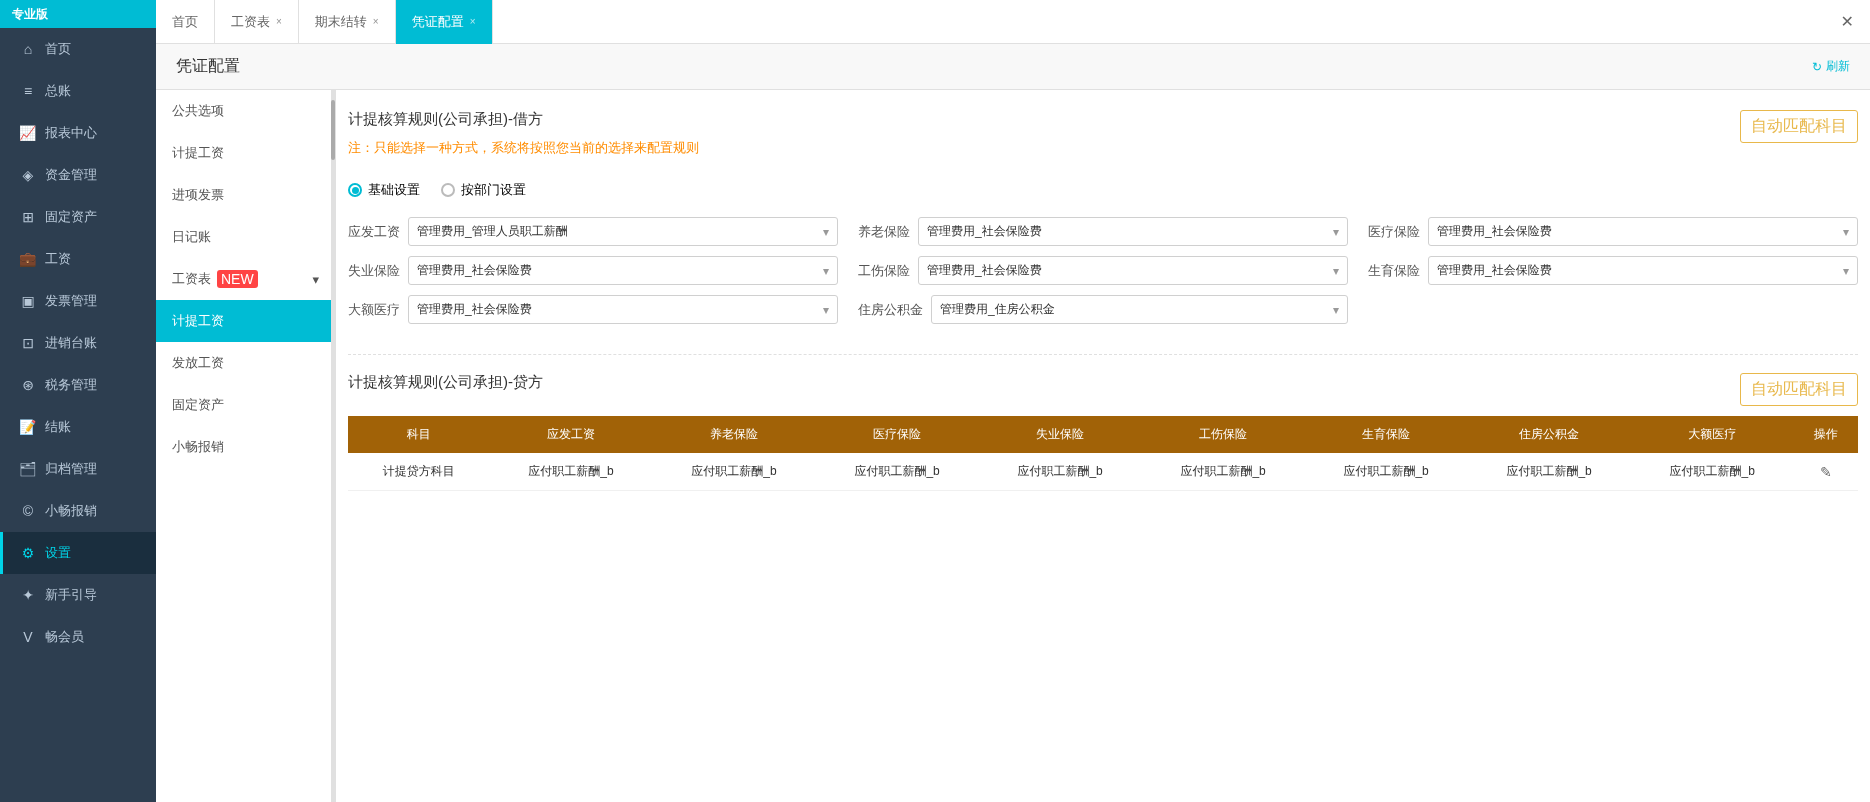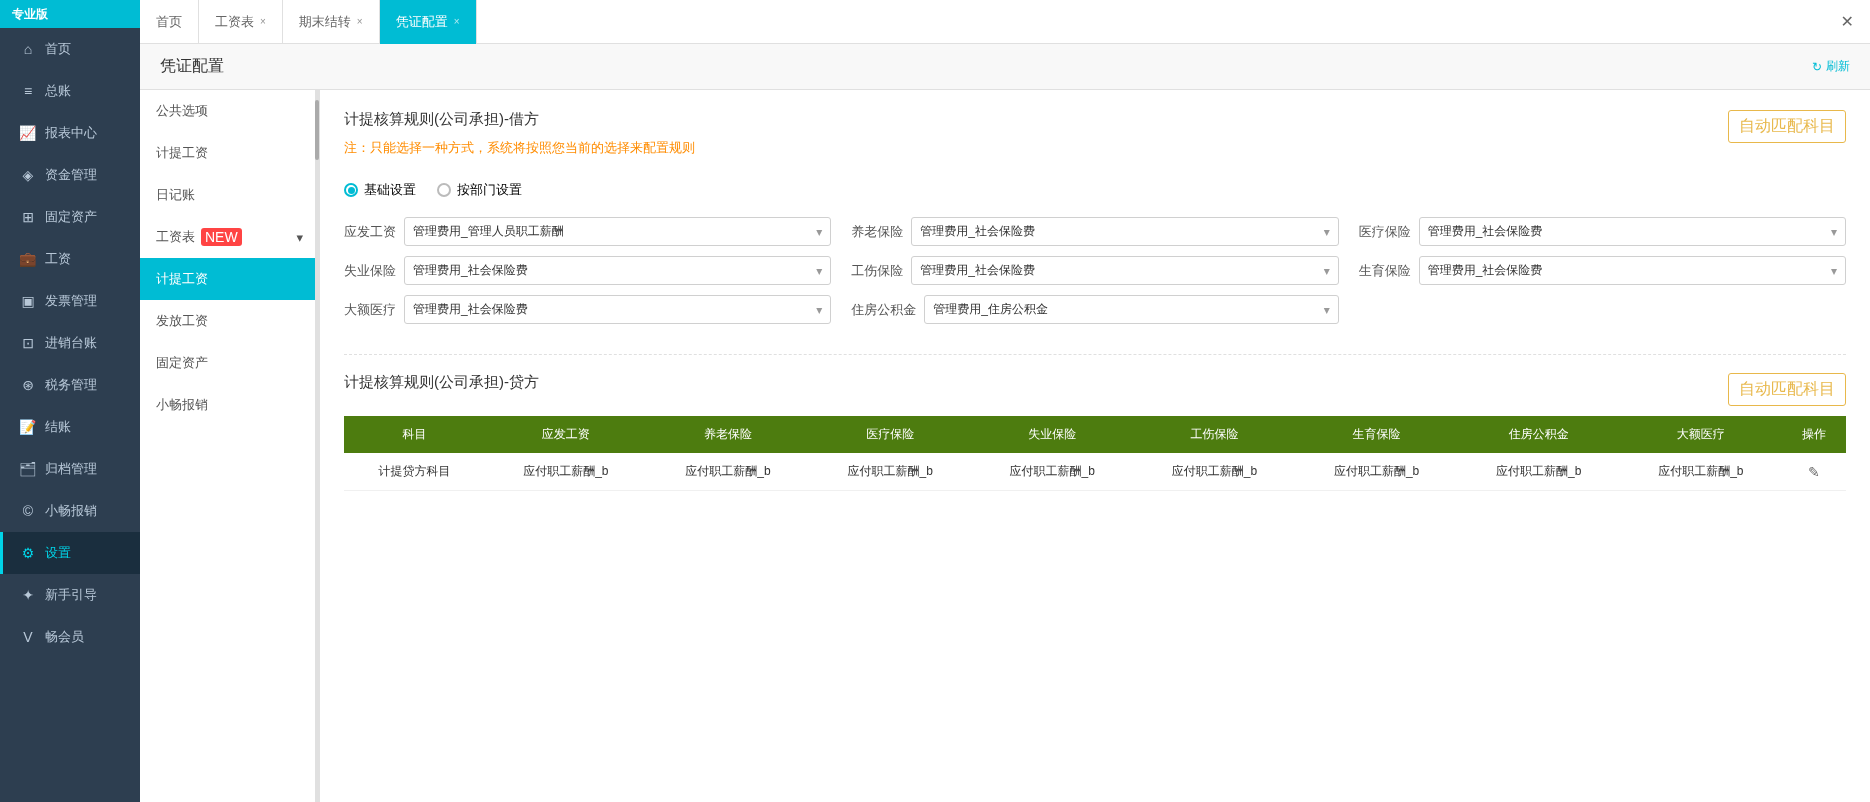--- a/index.html
+++ b/index.html
@@ -1,20 +1,20 @@
 <!DOCTYPE html>
 <html><head>
   <meta charset="utf-8">
   <style>
     * { box-sizing: border-box; margin: 0; padding: 0; }
     body { font-family: "Microsoft YaHei", "PingFang SC", sans-serif; font-size: 13px; background: #f5f5f5; display: flex; height: 802px; overflow: hidden; }
 
     
     .sidebar {
-      width: 140px;
+      width: 156px;
       background: #2d3e50;
       color: #cdd6e0;
       display: flex;
       flex-direction: column;
       flex-shrink: 0;
       height: 100%;
     }
     .sidebar-logo {
       background: #00bcd4;
       color: white;
@@ -142,21 +142,21 @@
       background: #aaa;
       border-radius: 2px;
       position: absolute;
       top: 10px;
     }
 
     
     .right-content {
       flex: 1;
       overflow-y: auto;
-      padding: 20px 24px;
+      padding: 20px 12px;
       background: white;
     }
 
     
     .section {
       margin-bottom: 30px;
     }
     .section-title {
       font-size: 15px;
       color: #333;
@@ -271,21 +271,21 @@
       margin: 18px 0;
     }
 
     
     .data-table {
       width: 100%;
       border-collapse: collapse;
       font-size: 12px;
     }
     .data-table thead tr {
-      background: #4d7c0f;
+      background: #a16207;
       color: white;
     }
     .data-table thead th {
       padding: 10px 8px;
       text-align: center;
       font-weight: normal;
       border: none;
     }
     .data-table tbody tr {
       background: white;
@@ -412,20 +412,23 @@
   </div>
 
   <div class="content">
 
     <div class="left-nav">
       <div class="left-nav-item">
         <span>公共选项</span>
       </div>
       <div class="left-nav-item">
         <span>计提工资</span>
+      </div>
+      <div class="left-nav-item">
+        <span>进项发票</span>
       </div>
       <div class="left-nav-item">
         <span>日记账</span>
       </div>
       <div class="left-nav-item" style="justify-content: flex-start; gap: 6px;">
         <span>工资表</span>
         <span class="nav-new-badge">NEW</span>
         <span style="margin-left: auto;">▾</span>
       </div>
       <div class="left-nav-item active">

